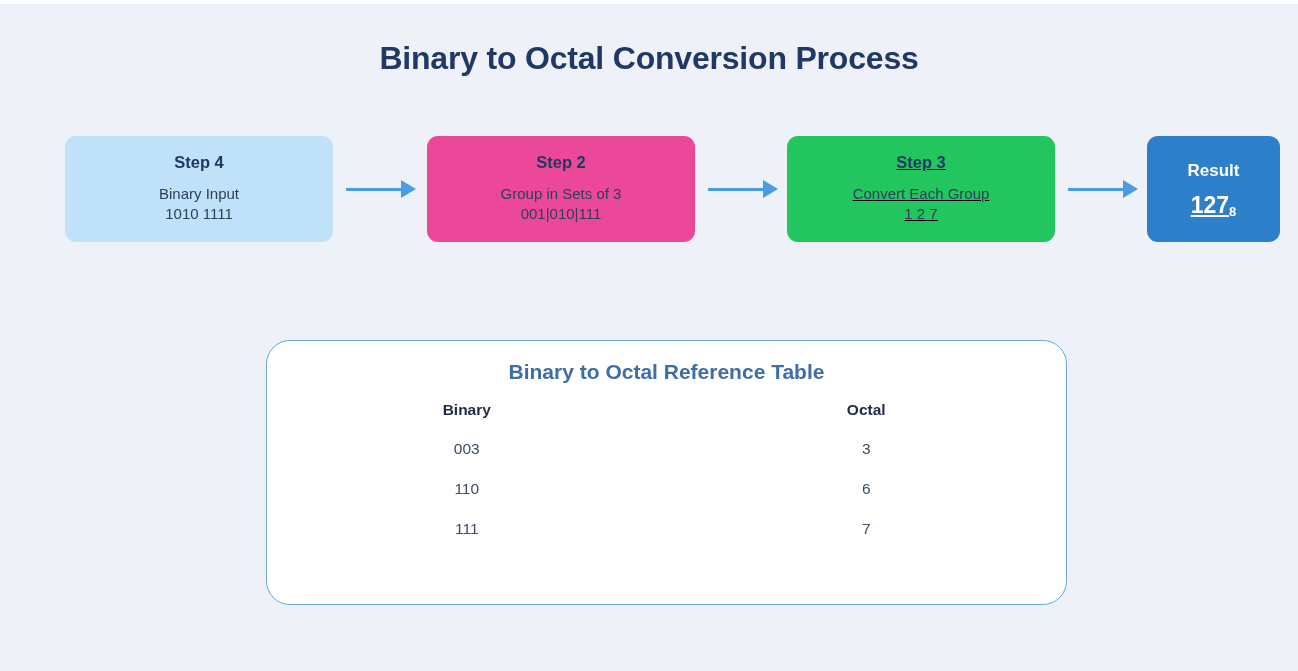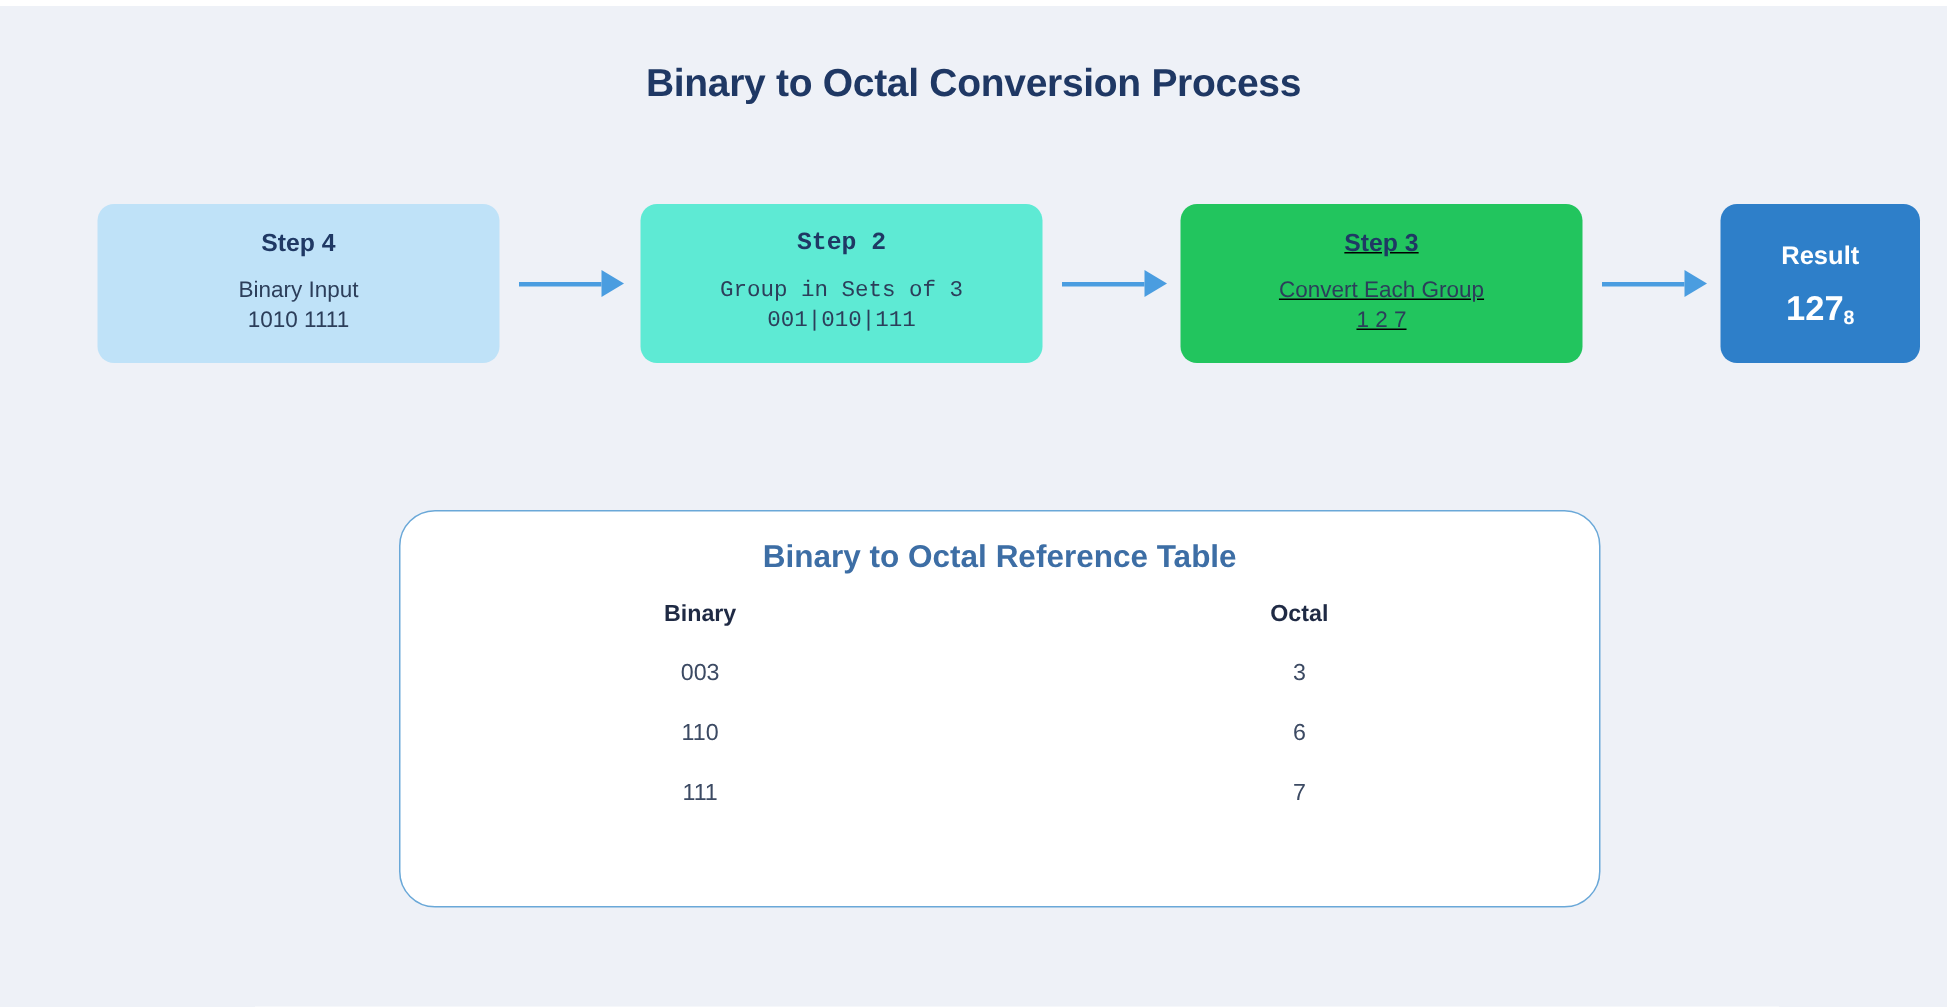--- a/index.html
+++ b/index.html
@@ -24,21 +24,21 @@
     overflow: hidden;
   }
 
   
   #page-title {
     position: absolute;
     top: 36px;
     left: 0;
     width: 1298px;
     text-align: center;
-    font-size: 26px;
+    font-size: 32px;
     font-weight: bold;
     color: #1f3864;
     letter-spacing: -0.2px;
   }
 
   
   #flow {
     position: absolute;
     top: 132px;
     left: 0;
@@ -88,20 +88,21 @@
     font-weight: bold;
     color: #ffffff;
     line-height: 1;
     margin-bottom: 15px;
   }
   .result-value {
     font-size: 23px;
     font-weight: bold;
     color: #ffffff;
     line-height: 1;
+    text-decoration: underline;
   }
   .result-value sub {
     font-size: 13px;
     font-weight: bold;
     vertical-align: baseline;
     position: relative;
     top: 3px;
   }
 
   
@@ -188,21 +189,21 @@
       <div class="step-title">Step 4</div>
       <div class="step-line">Binary Input</div>
       <div class="step-line">1010 1111</div>
     </div>
 
     <div class="arrow" style="left:346px; width:70px;">
       <div class="shaft" style="background: rgb(74, 157, 224);"></div>
       <div class="head" style="border-left-color: rgb(74, 157, 224);"></div>
     </div>
 
-    <div class="step-box" style="left: 427px; width: 268px; background: #5eead4; font-family: Liberation Mono, monospace;" id="box2">
+    <div class="step-box" style="left: 427px; width: 268px; background: #ec4899;" id="box2">
       <div class="step-title">Step 2</div>
       <div class="step-line">Group in Sets of 3</div>
       <div class="step-line">001|010|111</div>
     </div>
 
     <div class="arrow" style="left:708px; width:70px;">
       <div class="shaft" style="background: rgb(74, 157, 224);"></div>
       <div class="head" style="border-left-color: rgb(74, 157, 224);"></div>
     </div>
 

